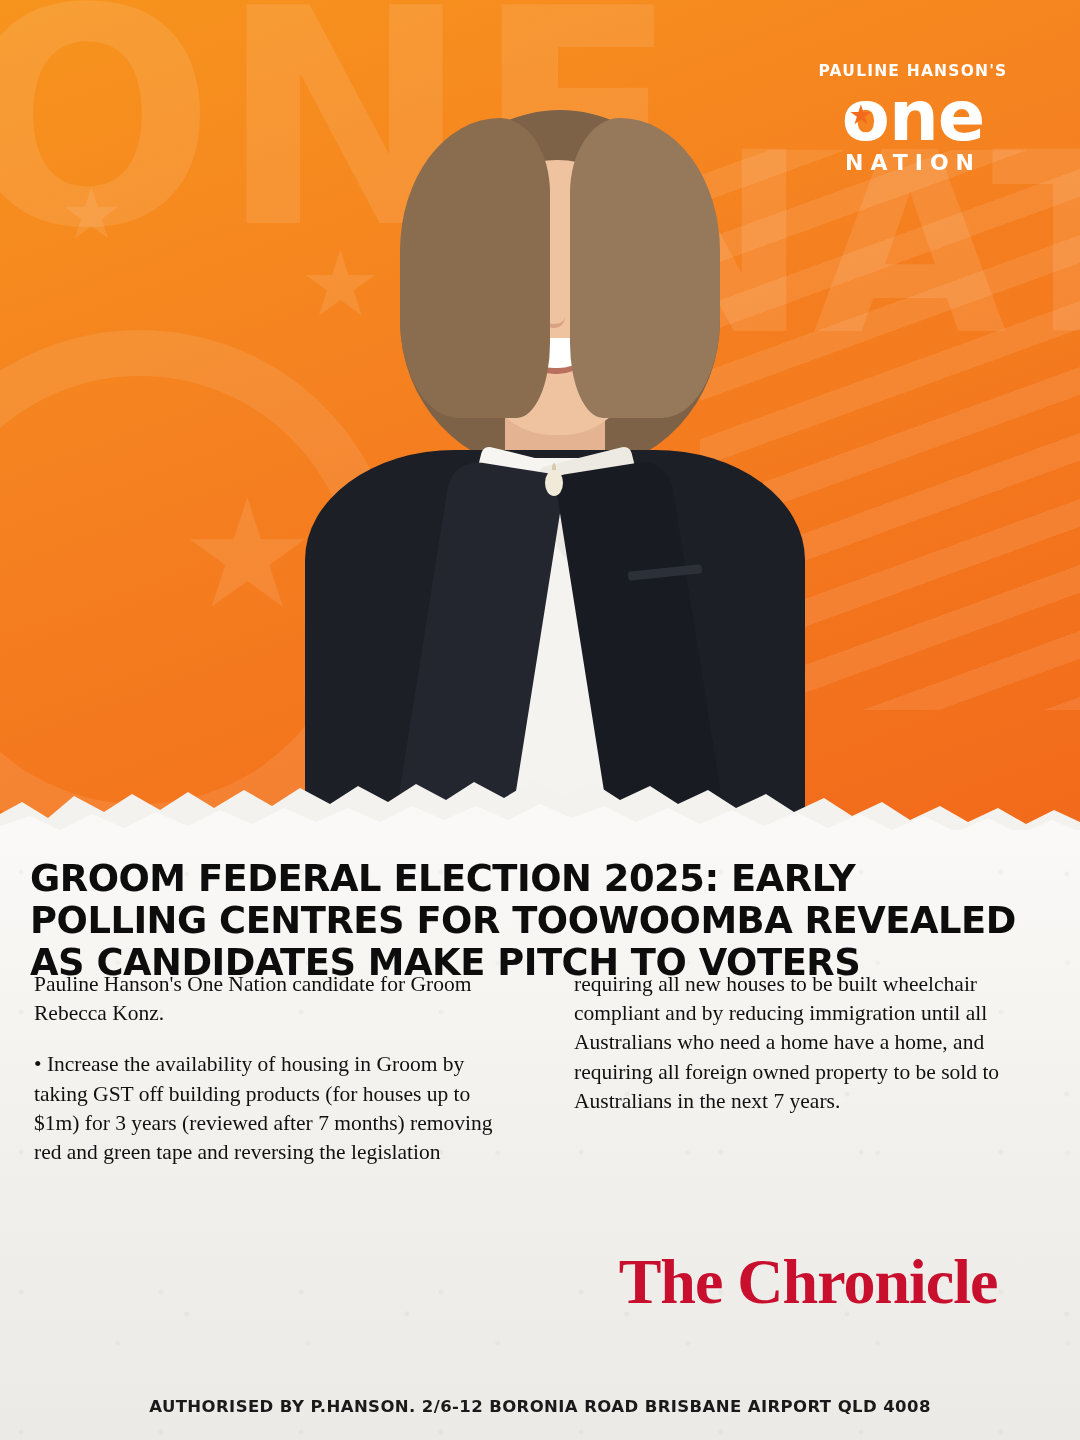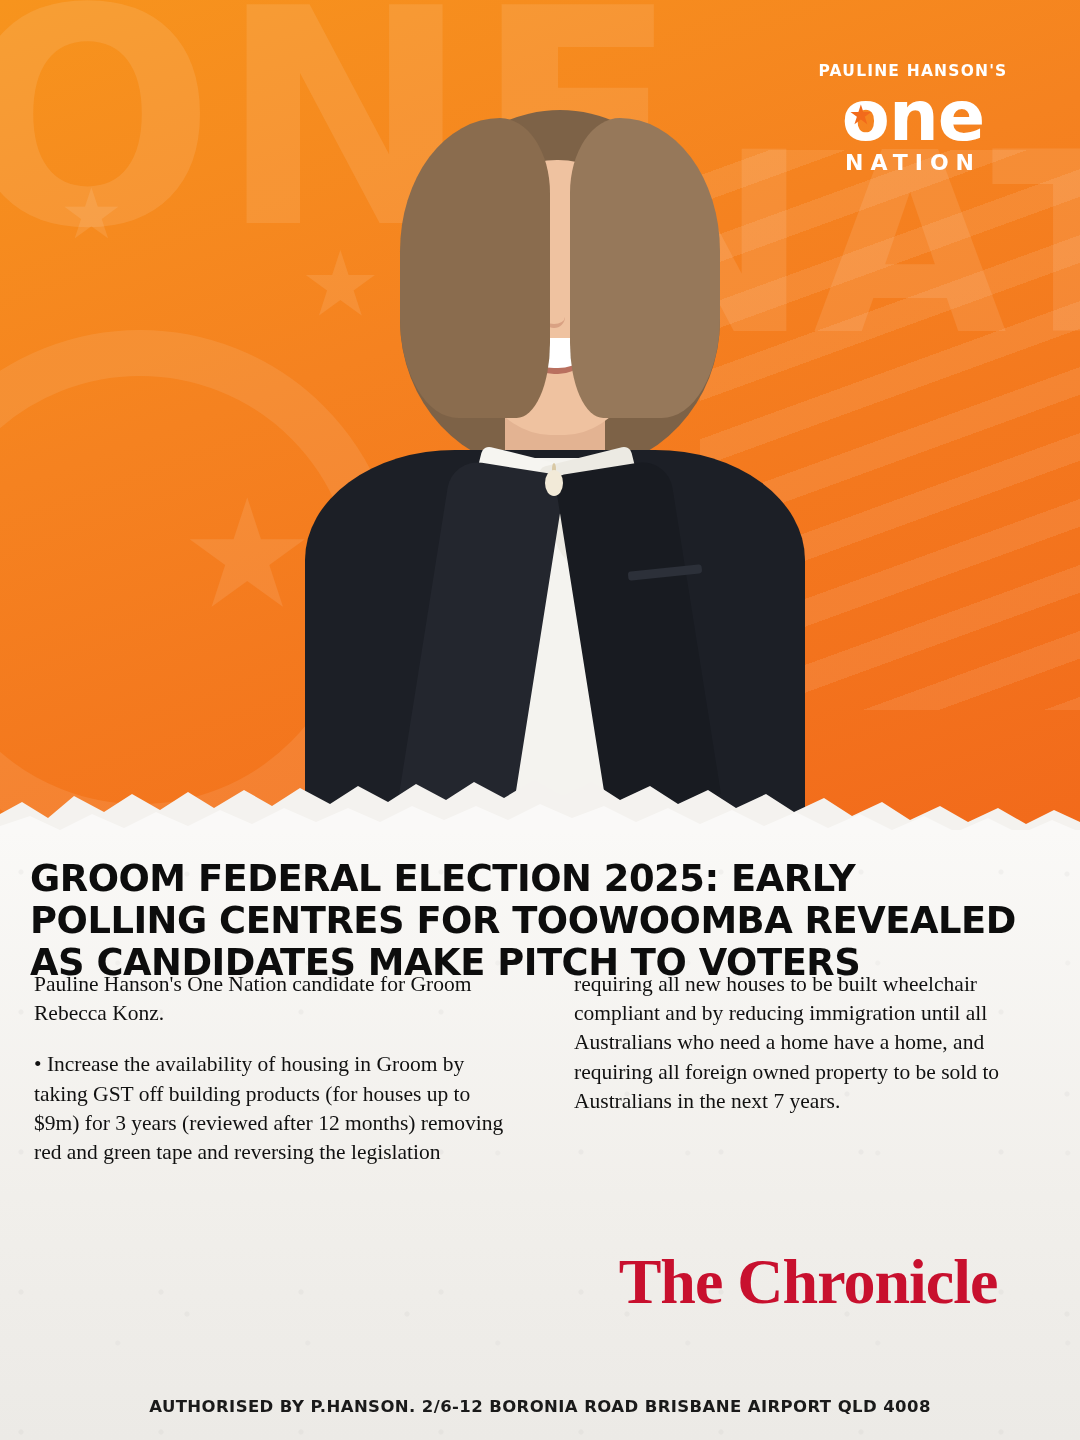--- a/index.html
+++ b/index.html
@@ -454,21 +454,21 @@
   </svg>
 
   <div class="article">
     <div class="paper-tex"></div>
 
     <div class="headline">GROOM FEDERAL ELECTION 2025: EARLY POLLING CENTRES FOR TOOWOOMBA REVEALED AS CANDIDATES MAKE PITCH TO VOTERS</div>
 
     <div class="cols">
       <div class="col">
         <p>Pauline Hanson's One Nation candidate for Groom Rebecca Konz.</p>
-        <p>• Increase the availability of housing in Groom by taking GST off building products (for houses up to $9m) for 3 years (reviewed after 12 months) removing red and green tape and reversing the legislation</p>
+        <p>• Increase the availability of housing in Groom by taking GST off building products (for houses up to $1m) for 3 years (reviewed after 7 months) removing red and green tape and reversing the legislation</p>
       </div>
       <div class="col">
         <p>requiring all new houses to be built wheelchair compliant and by reducing immigration until all Australians who need a home have a home, and requiring all foreign owned property to be sold to Australians in the next 7 years.</p>
       </div>
     </div>
 
     <div class="masthead">
       <div class="masthead-title">The Chronicle</div>
     </div>
 

